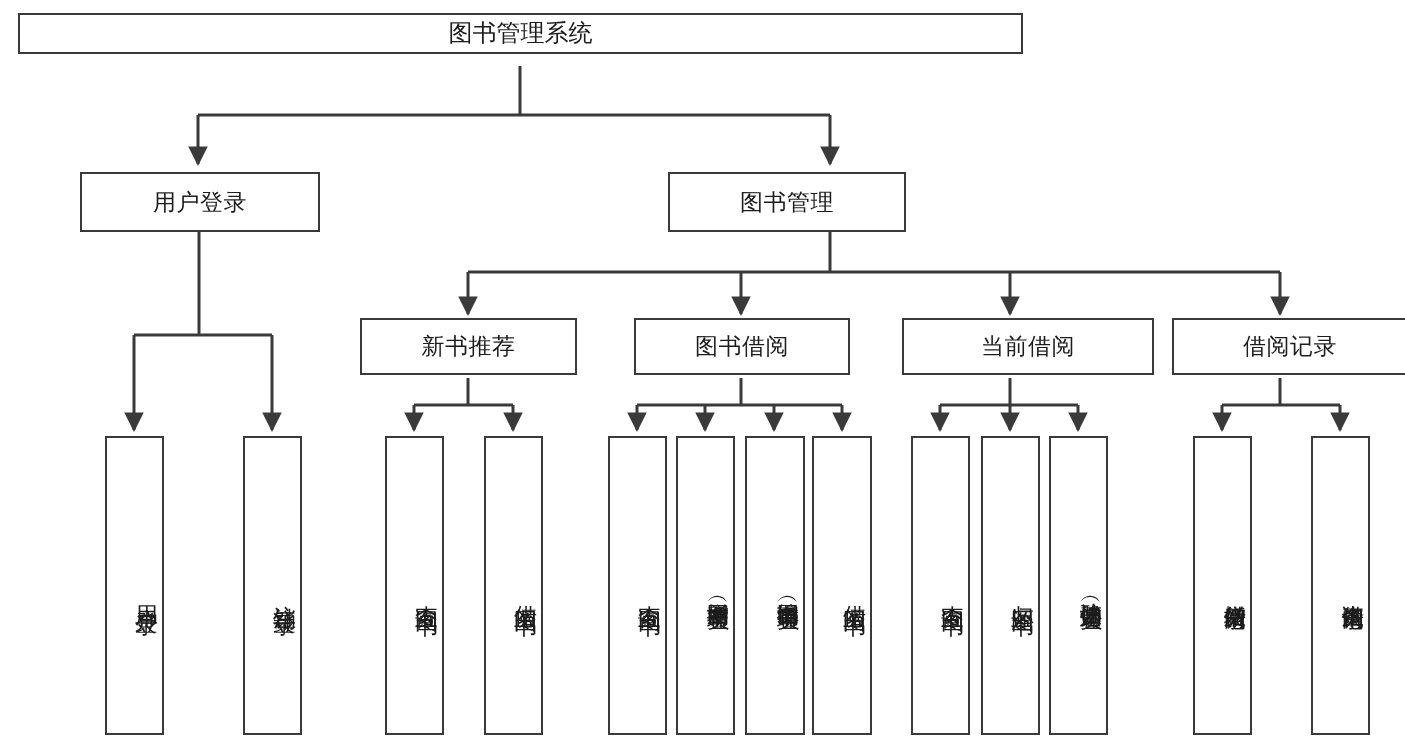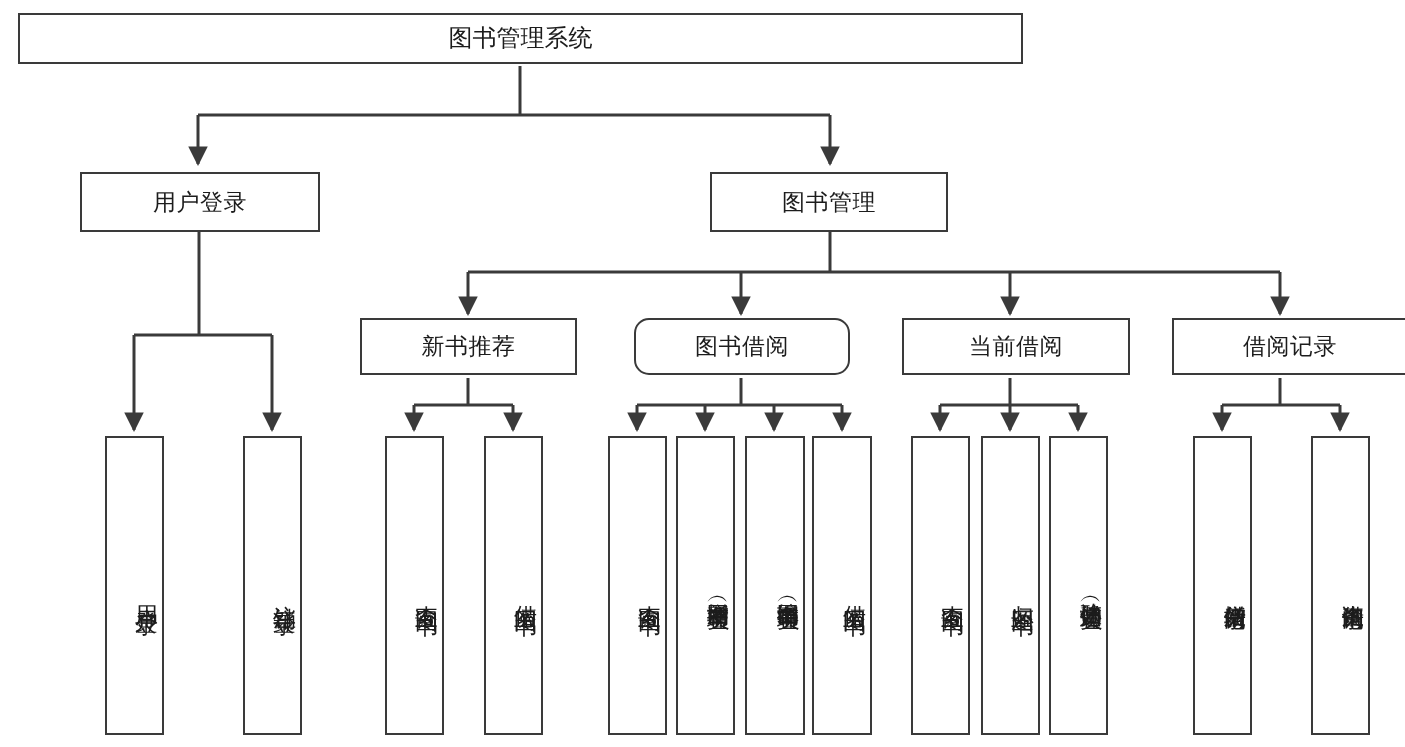--- a/index.html
+++ b/index.html
@@ -117,31 +117,31 @@
       <path d="M 1010 405 L 1010 430" marker-end="url(#arrow)"></path>
       <path d="M 1078 405 L 1078 430" marker-end="url(#arrow)"></path>
 
       <path d="M 1280 378 L 1280 405"></path>
       <path d="M 1222 405 L 1340 405"></path>
       <path d="M 1222 405 L 1222 430" marker-end="url(#arrow)"></path>
       <path d="M 1340 405 L 1340 430" marker-end="url(#arrow)"></path>
     </g>
   </svg>
 
-  <div class="node node-title" style="left:18px; top:13px; width:1005px; height:51px;">图书管理系统</div>
+  <div class="node node-title" style="left:18px; top:13px; width:1005px; height:41px;">图书管理系统</div>
 
   <div class="node node-h" style="left:80px; top:172px; width:240px; height:60px;">用户登录</div>
 
-  <div class="node node-h" style="left:710px; top:172px; width:238px; height:60px;">图书管理</div>
+  <div class="node node-h" style="left:668px; top:172px; width:238px; height:60px;">图书管理</div>
 
   <div class="node node-h" style="left:360px; top:318px; width:217px; height:57px;">新书推荐</div>
 
-  <div class="node node-h" style="left:634px; top:318px; width:216px; height:57px;border-radius:15px;">图书借阅</div>
+  <div class="node node-h" style="left:634px; top:318px; width:216px; height:57px;">图书借阅</div>
 
-  <div class="node node-h" style="left:902px; top:318px; width:228px; height:57px;">当前借阅</div>
+  <div class="node node-h" style="left:902px; top:318px; width:252px; height:57px;">当前借阅</div>
 
   <div class="node node-h" style="left:1172px; top:318px; width:236px; height:57px;">借阅记录</div>
 
   <div class="node node-v" style="left:105px; top:436px; width:59px; height:299px;">用户登录</div>
 
   <div class="node node-v" style="left:243px; top:436px; width:59px; height:299px;">注销登录</div>
 
   <div class="node node-v" style="left:385px; top:436px; width:59px; height:299px;">查询图书</div>
 
   <div class="node node-v" style="left:484px; top:436px; width:59px; height:299px;">借阅图书</div>

